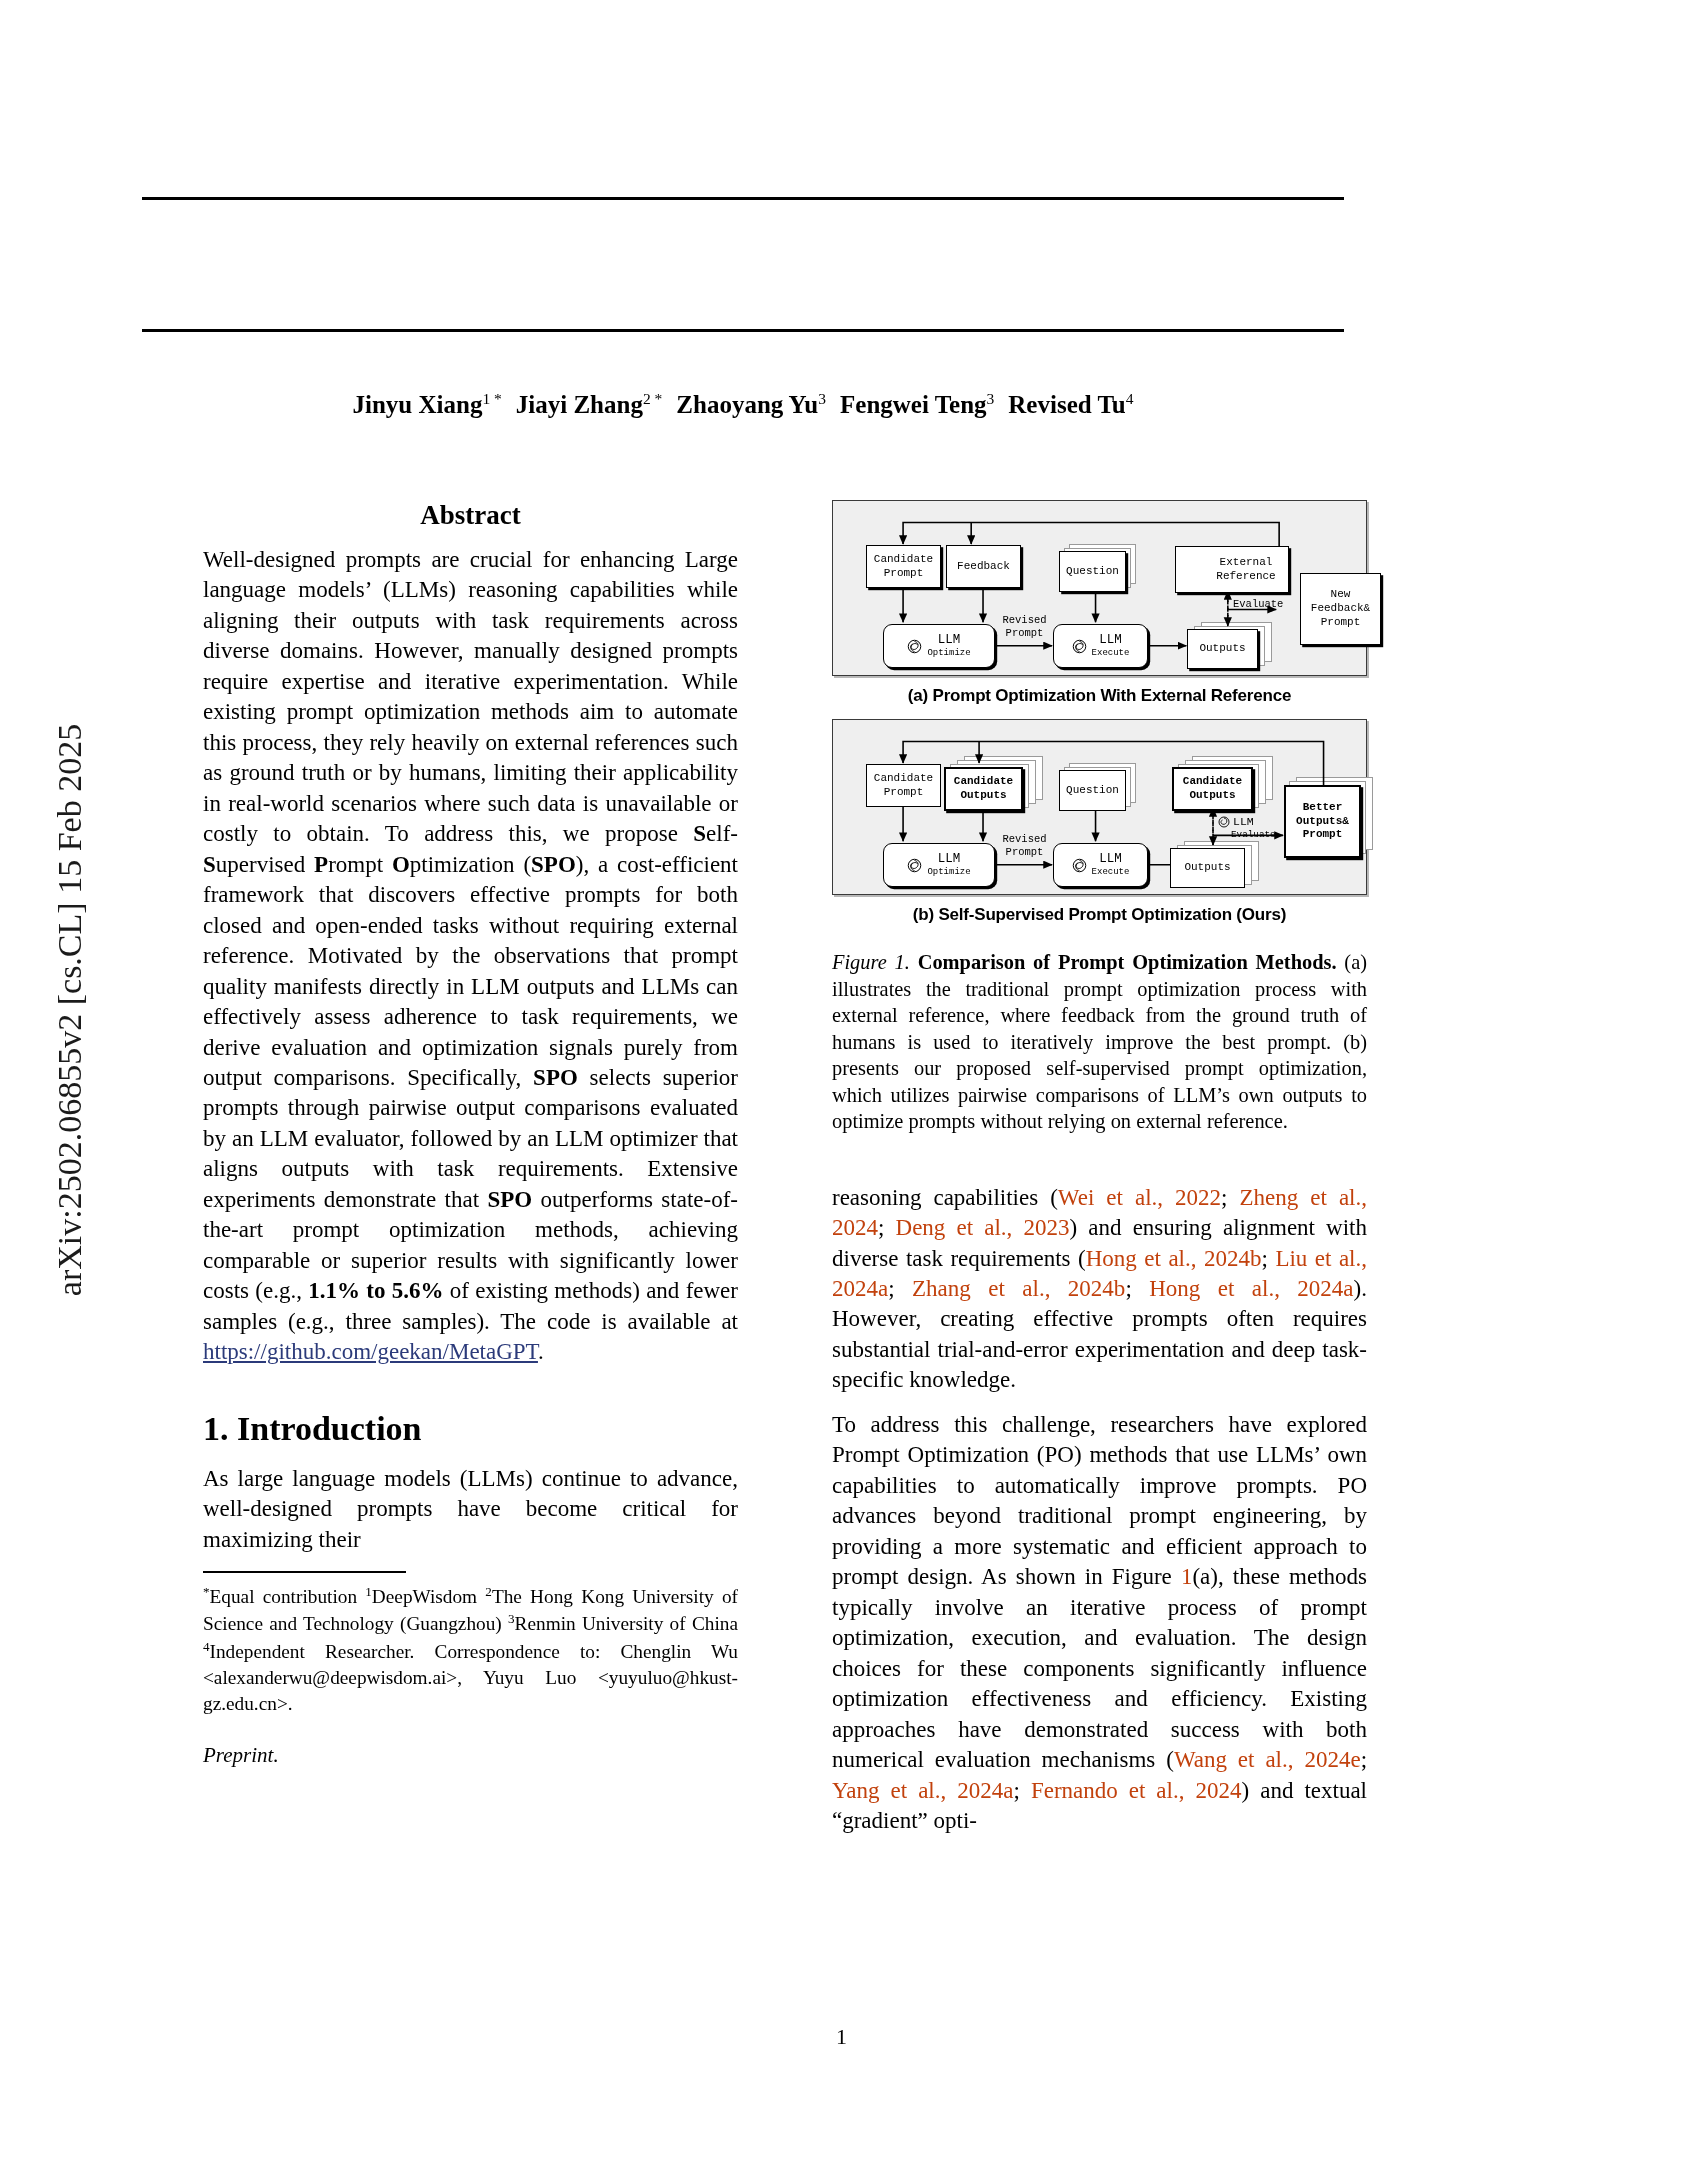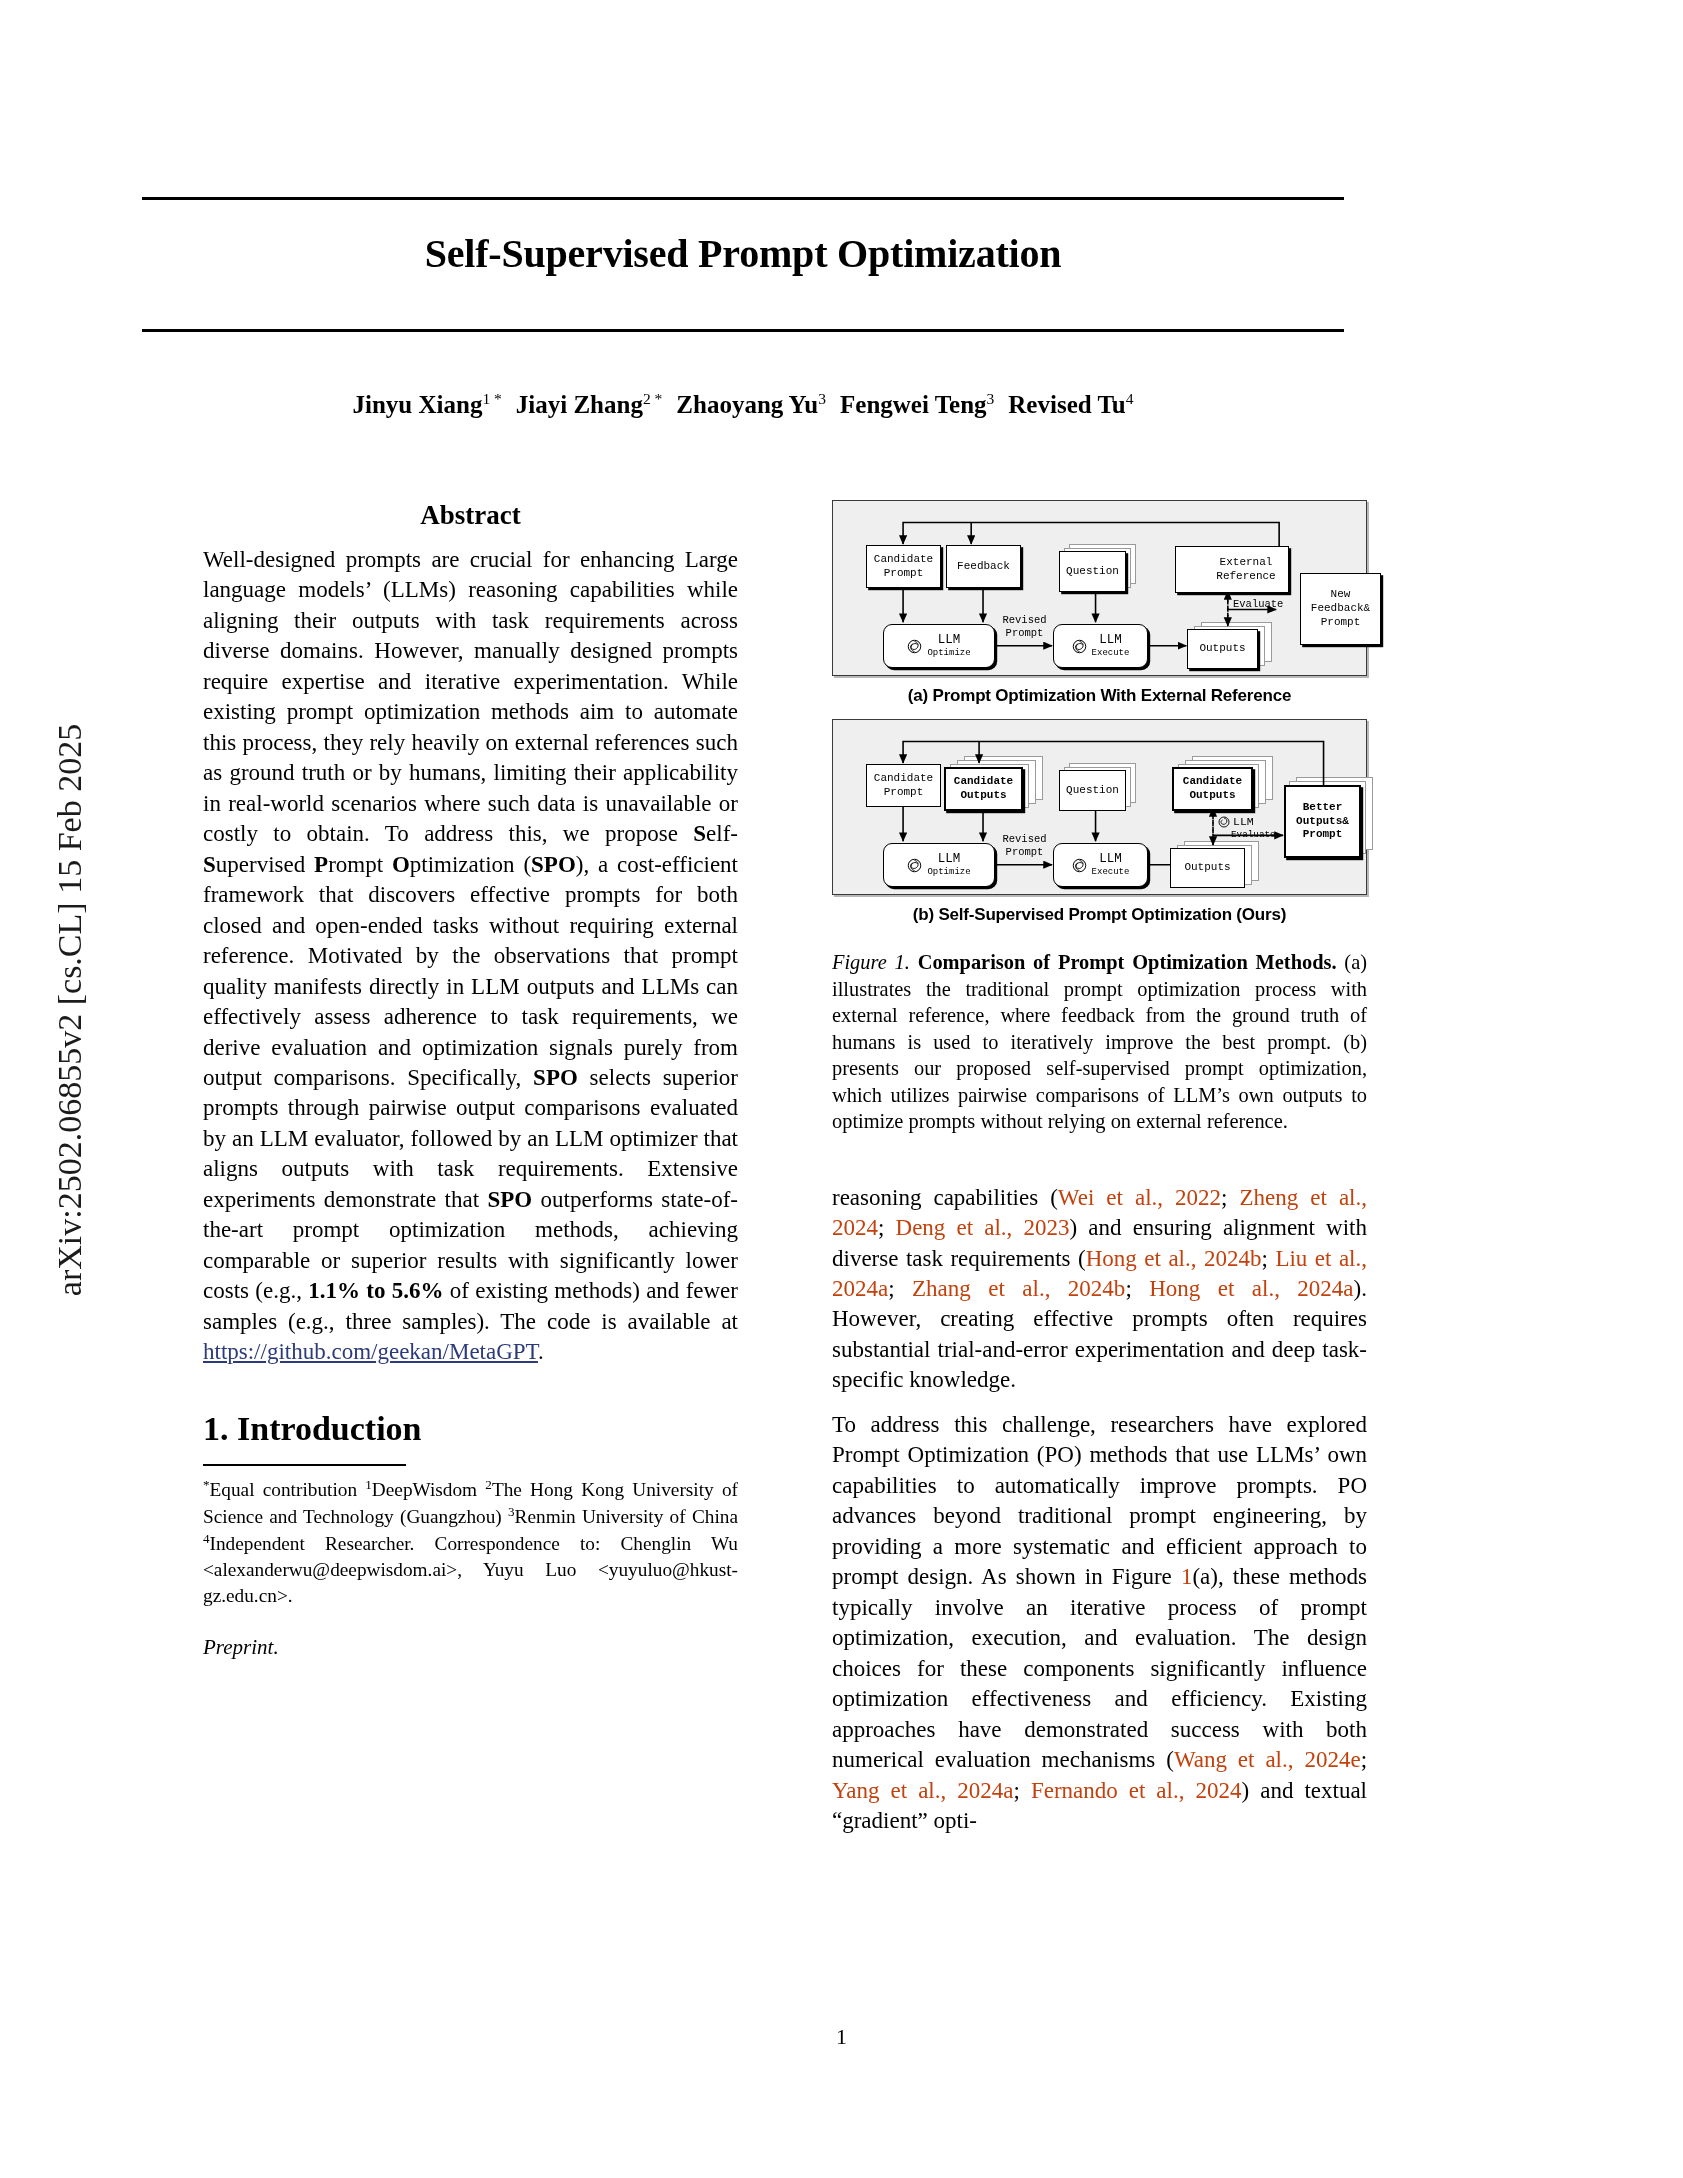--- a/index.html
+++ b/index.html
@@ -236,33 +236,33 @@
 <body>
 
 <div class="page">
 
   <div class="arxiv-wrap">
     <div class="arxiv-inner">arXiv:2502.06855v2  [cs.CL]  15 Feb 2025</div>
   </div>
 
   <div class="rule rule-top"></div>
   <div class="rule rule-bottom"></div>
-  <div class="paper-title">Self-Supervised Prompt Optimization</div>
 
   <div class="authors">
     <div>
       <span class="auth"><span>Jinyu Xiang</span><sup>1 *</sup></span><span class="auth"><span>Jiayi Zhang</span><sup>2 *</sup></span><span class="auth"><span>Zhaoyang Yu</span><sup>3</sup></span><span class="auth"><span>Fengwei Teng</span><sup>3</sup></span><span class="auth"><span>Revised Tu</span><sup>4</sup></span>
     </div>
   </div>
 
   <div class="col-left">
     <div class="abstract-head">Abstract</div>
     <p class="body"><span>Well-designed prompts are crucial for enhancing Large language models’ (LLMs) reasoning capabilities while aligning their outputs with task requirements across diverse domains. However, manually designed prompts require expertise and iterative experimentation. While existing prompt optimization methods aim to automate this process, they rely heavily on external references such as ground truth or by humans, limiting their applicability in real-world scenarios where such data is unavailable or costly to obtain. To address this, we propose </span><span class="bold">S</span><span>elf-</span><span class="bold">S</span><span>upervised </span><span class="bold">P</span><span>rompt </span><span class="bold">O</span><span>ptimization (</span><span class="bold">SPO</span><span>), a cost-efficient framework that discovers effective prompts for both closed and open-ended tasks without requiring external reference. Motivated by the observations that prompt quality manifests directly in LLM outputs and LLMs can effectively assess adherence to task requirements, we derive evaluation and optimization signals purely from output comparisons. Specifically, </span><span class="bold">SPO</span><span> selects superior prompts through pairwise output comparisons evaluated by an LLM evaluator, followed by an LLM optimizer that aligns outputs with task requirements. Extensive experiments demonstrate that </span><span class="bold">SPO</span><span> outperforms state-of-the-art prompt optimization methods, achieving comparable or superior results with significantly lower costs (e.g., </span><span class="bold">1.1% to 5.6%</span><span> of existing methods) and fewer samples (e.g., three samples). The code is available at </span><a class="link" href="#">https://github.com/geekan/MetaGPT</a><span>.</span></p>
 
     <h2 class="section">1. Introduction</h2>
+    <p class="body tight">As large language models (LLMs) continue to advance, well-designed prompts have become critical for maximizing their</p>
 
     <div class="footnote-rule"></div>
     <div class="footnote">
       <sup>*</sup><span>Equal contribution  </span><sup>1</sup><span>DeepWisdom </span><sup>2</sup><span>The Hong Kong University of Science and Technology (Guangzhou) </span><sup>3</sup><span>Renmin University of China </span><sup>4</sup><span>Independent Researcher. Correspondence to: Chenglin Wu &lt;alexanderwu@deepwisdom.ai&gt;, Yuyu Luo &lt;yuyuluo@hkust-gz.edu.cn&gt;.</span>
     </div>
     <div class="preprint">Preprint.</div>
   </div>
 
   <div class="col-right">
 

